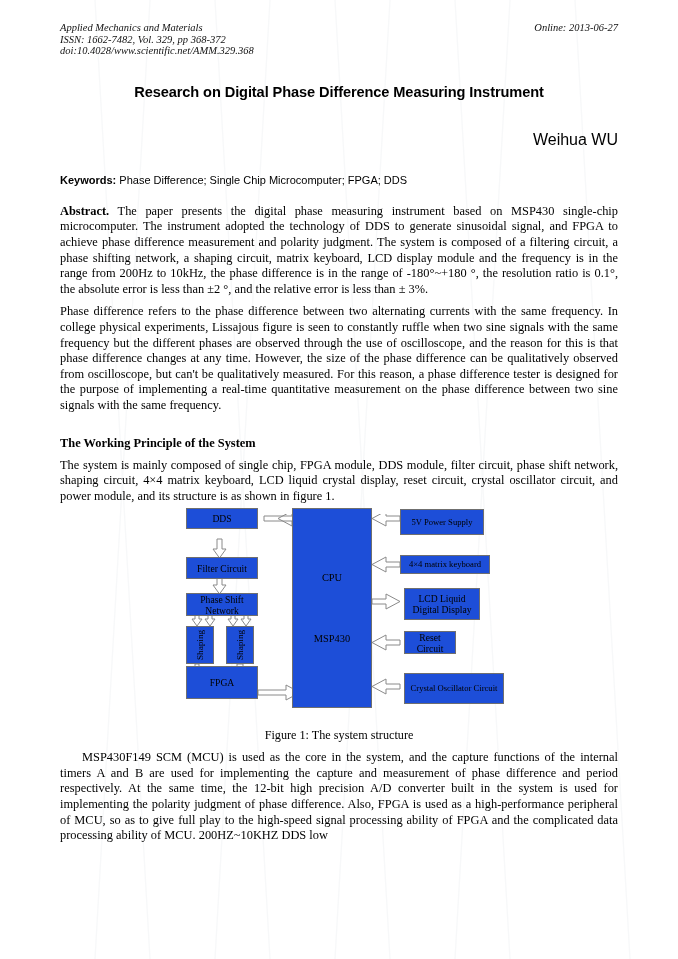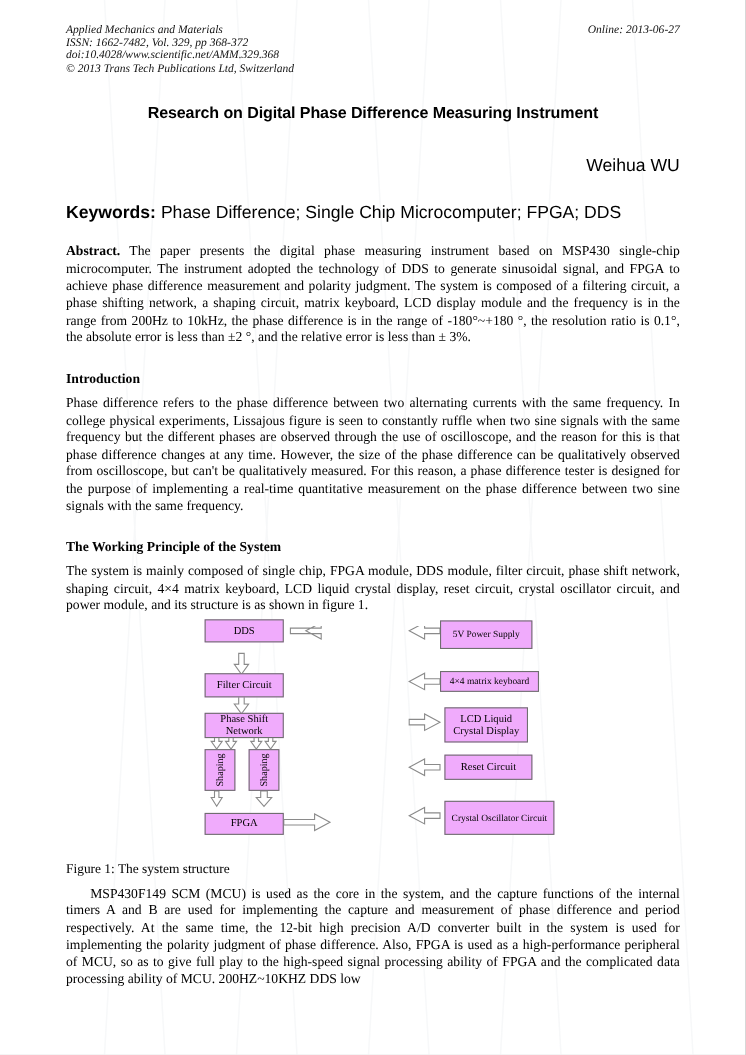--- a/index.html
+++ b/index.html
@@ -68,21 +68,21 @@
     margin-top: 17px;
     text-align: center;
     font-family: "Liberation Sans", sans-serif;
     font-size: 11.2px;
   }
 
   
   .keywords {
     margin-top: 25px;
     font-family: "Liberation Sans", sans-serif;
-    font-size: 16px;
+    font-size: 11px;
   }
   .keywords b { font-weight: bold; }
 
   
   .para {
     margin-top: 18px;
     font-size: 12.4px;
     line-height: 15.6px;
     text-align: justify;
     text-justify: inter-word;
@@ -104,27 +104,28 @@
   }
   .fig {
     position: absolute;
     left: -60px;
     top: 0;
     width: 678px;
     height: 212px;
   }
   .caption {
     margin-top: 2px;
+    text-align: center;
     font-size: 12.2px;
   }
 
   .blk {
     position: absolute;
     border: 1px solid #6f6f6f;
-    background: #f0abfc;
+    background: #1d4ed8;
     display: flex;
     align-items: center;
     justify-content: center;
     text-align: center;
     font-family: "Liberation Serif", serif;
     font-size: 9.6px;
     line-height: 11px;
     box-sizing: border-box;
     color: #000;
   }
@@ -162,36 +163,34 @@
     </g>
   </svg>
 
   <div class="content">
 
     <div class="jhead">
       <div class="online">Online: 2013-06-27</div>
       <div class="line">Applied Mechanics and Materials</div>
       <div class="line">ISSN: 1662-7482, Vol. 329, pp 368-372</div>
       <div class="line">doi:10.4028/www.scientific.net/AMM.329.368</div>
-      <div class="line">© 2013 Trans Tech Publications Ltd, Switzerland</div>
     </div>
 
     <div class="title">Research on Digital Phase Difference Measuring Instrument</div>
     <div class="author">Weihua WU</div>
 
     <div class="keywords">
       <b>Keywords:</b>
       <span>Phase Difference; Single Chip Microcomputer; FPGA; DDS</span>
     </div>
 
     <div class="para">
       <b>Abstract.</b><span> The paper presents the digital phase measuring instrument based on MSP430 single-chip microcomputer. The instrument adopted the technology of DDS to generate sinusoidal signal, and FPGA to achieve phase difference measurement and polarity judgment. The system is composed of a filtering circuit, a phase shifting network, a shaping circuit, matrix keyboard, LCD display module and the frequency is in the range from 200Hz to 10kHz, the phase difference is in the range of -180°~+180 °, the resolution ratio is 0.1°, the absolute error is less than ±2 °, and the relative error is less than ± 3%.</span>
     </div>
 
-    <div class="heading">Introduction</div>
     <div class="para tight">Phase difference refers to the phase difference between two alternating currents with the same frequency. In college physical experiments, Lissajous figure is seen to constantly ruffle when two sine signals with the same frequency but the different phases are observed through the use of oscilloscope, and the reason for this is that phase difference changes at any time. However, the size of the phase difference can be qualitatively observed from oscilloscope, but can't be qualitatively measured. For this reason, a phase difference tester is designed for the purpose of implementing a real-time quantitative measurement on the phase difference between two sine signals with the same frequency.</div>
 
     <div class="heading">The Working Principle of the System</div>
     <div class="para tight">The system is mainly composed of single chip, FPGA module, DDS module, filter circuit, phase shift network, shaping circuit, 4×4 matrix keyboard, LCD liquid crystal display, reset circuit, crystal oscillator circuit, and power module, and its structure is as shown in figure 1.</div>
 
     <div class="figure-wrap">
       <div class="fig">
 
         <svg width="678" height="212">
           <defs>
@@ -241,38 +240,42 @@
         </div>
 
         <div class="blk vert" style="left:186px; top:112px; width:28px; height:38px;">
           <span>Shaping</span>
         </div>
 
         <div class="blk vert" style="left:226px; top:112px; width:28px; height:38px;">
           <span>Shaping</span>
         </div>
 
-        <div class="blk" style="left:186px; top:170px; width:72px; height:20px;">
+        <div class="blk" style="left:186px; top:152px; width:72px; height:33px;">
           <span>FPGA</span>
         </div>
 
+        <div class="blk cpu" style="left:292px; top:-6px; width:80px; height:200px;">
+          <span>CPU</span>
+          <span>MSP430</span>
+        </div>
 
         <div class="blk small" style="left:400px; top:-5px; width:84px; height:26px;">
           <span>5V Power Supply</span>
         </div>
 
         <div class="blk small" style="left:400px; top:41px; width:90px; height:19px;">
           <span>4×4 matrix keyboard</span>
         </div>
 
         <div class="blk" style="left:404px; top:74px; width:76px; height:32px;">
-          <span>LCD Liquid Crystal Display</span>
-        </div>
-
-        <div class="blk" style="left:404px; top:117px; width:80px; height:23px;">
+          <span>LCD Liquid Digital Display</span>
+        </div>
+
+        <div class="blk" style="left:404px; top:117px; width:52px; height:23px;">
           <span>Reset Circuit</span>
         </div>
 
         <div class="blk small" style="left:404px; top:159px; width:100px; height:31px;">
           <span>Crystal Oscillator Circuit</span>
         </div>
 
       </div>
     </div>
 

